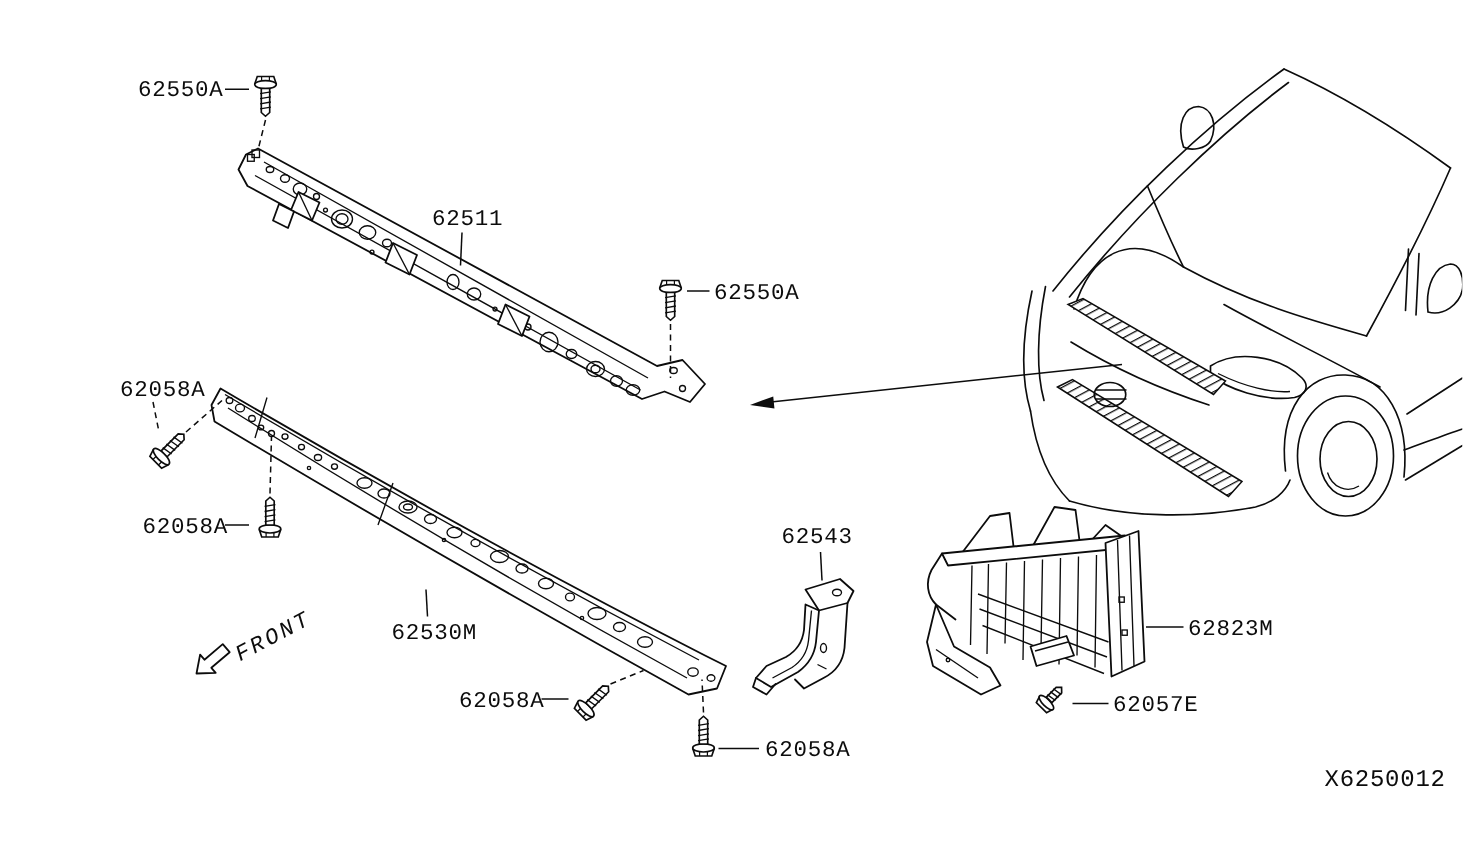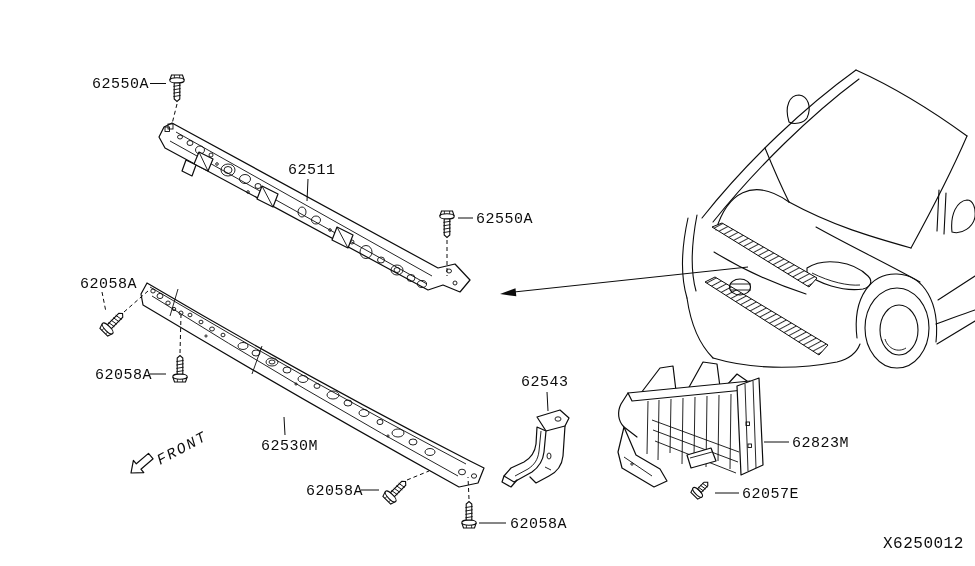--- a/index.html
+++ b/index.html
@@ -1,18 +1,18 @@
 <!DOCTYPE html>
 <html><head>
 <meta charset="utf-8">
 <title>Parts Diagram</title>
 <style>
   html,body{margin:0;padding:0;background:#ffffff;}
   body{width:975px;height:566px;overflow:hidden;font-family:"Liberation Mono","DejaVu Sans Mono",monospace;}
-  #stage{width:975px;height:410px;position:relative;background:#fff;margin-top:24px;}
+  #stage{width:975px;height:410px;position:relative;background:#fff;}
   svg{display:block;}
   text.callout{font-family:"Liberation Mono","DejaVu Sans Mono",monospace;font-size:15px;fill:#0c0c0c;letter-spacing:0.5px;}
   text.code{font-family:"Liberation Mono","DejaVu Sans Mono",monospace;font-size:16px;fill:#0c0c0c;letter-spacing:0.5px;}
   text.front{font-family:"Liberation Mono","DejaVu Sans Mono",monospace;font-size:15px;font-style:italic;fill:#0c0c0c;letter-spacing:2px;}
   .ln{stroke:#0c0c0c;stroke-width:1;fill:none;}
   .dash{stroke:#0c0c0c;stroke-width:1;fill:none;stroke-dasharray:4 3;}
   .part{stroke:#0c0c0c;stroke-width:1.2;fill:none;stroke-linejoin:round;stroke-linecap:round;}
   .partf{stroke:#0c0c0c;stroke-width:1.2;fill:#ffffff;stroke-linejoin:round;}
   .thin{stroke:#0c0c0c;stroke-width:0.9;fill:none;}
   .car{stroke:#0c0c0c;stroke-width:1.1;fill:none;stroke-linecap:round;}

